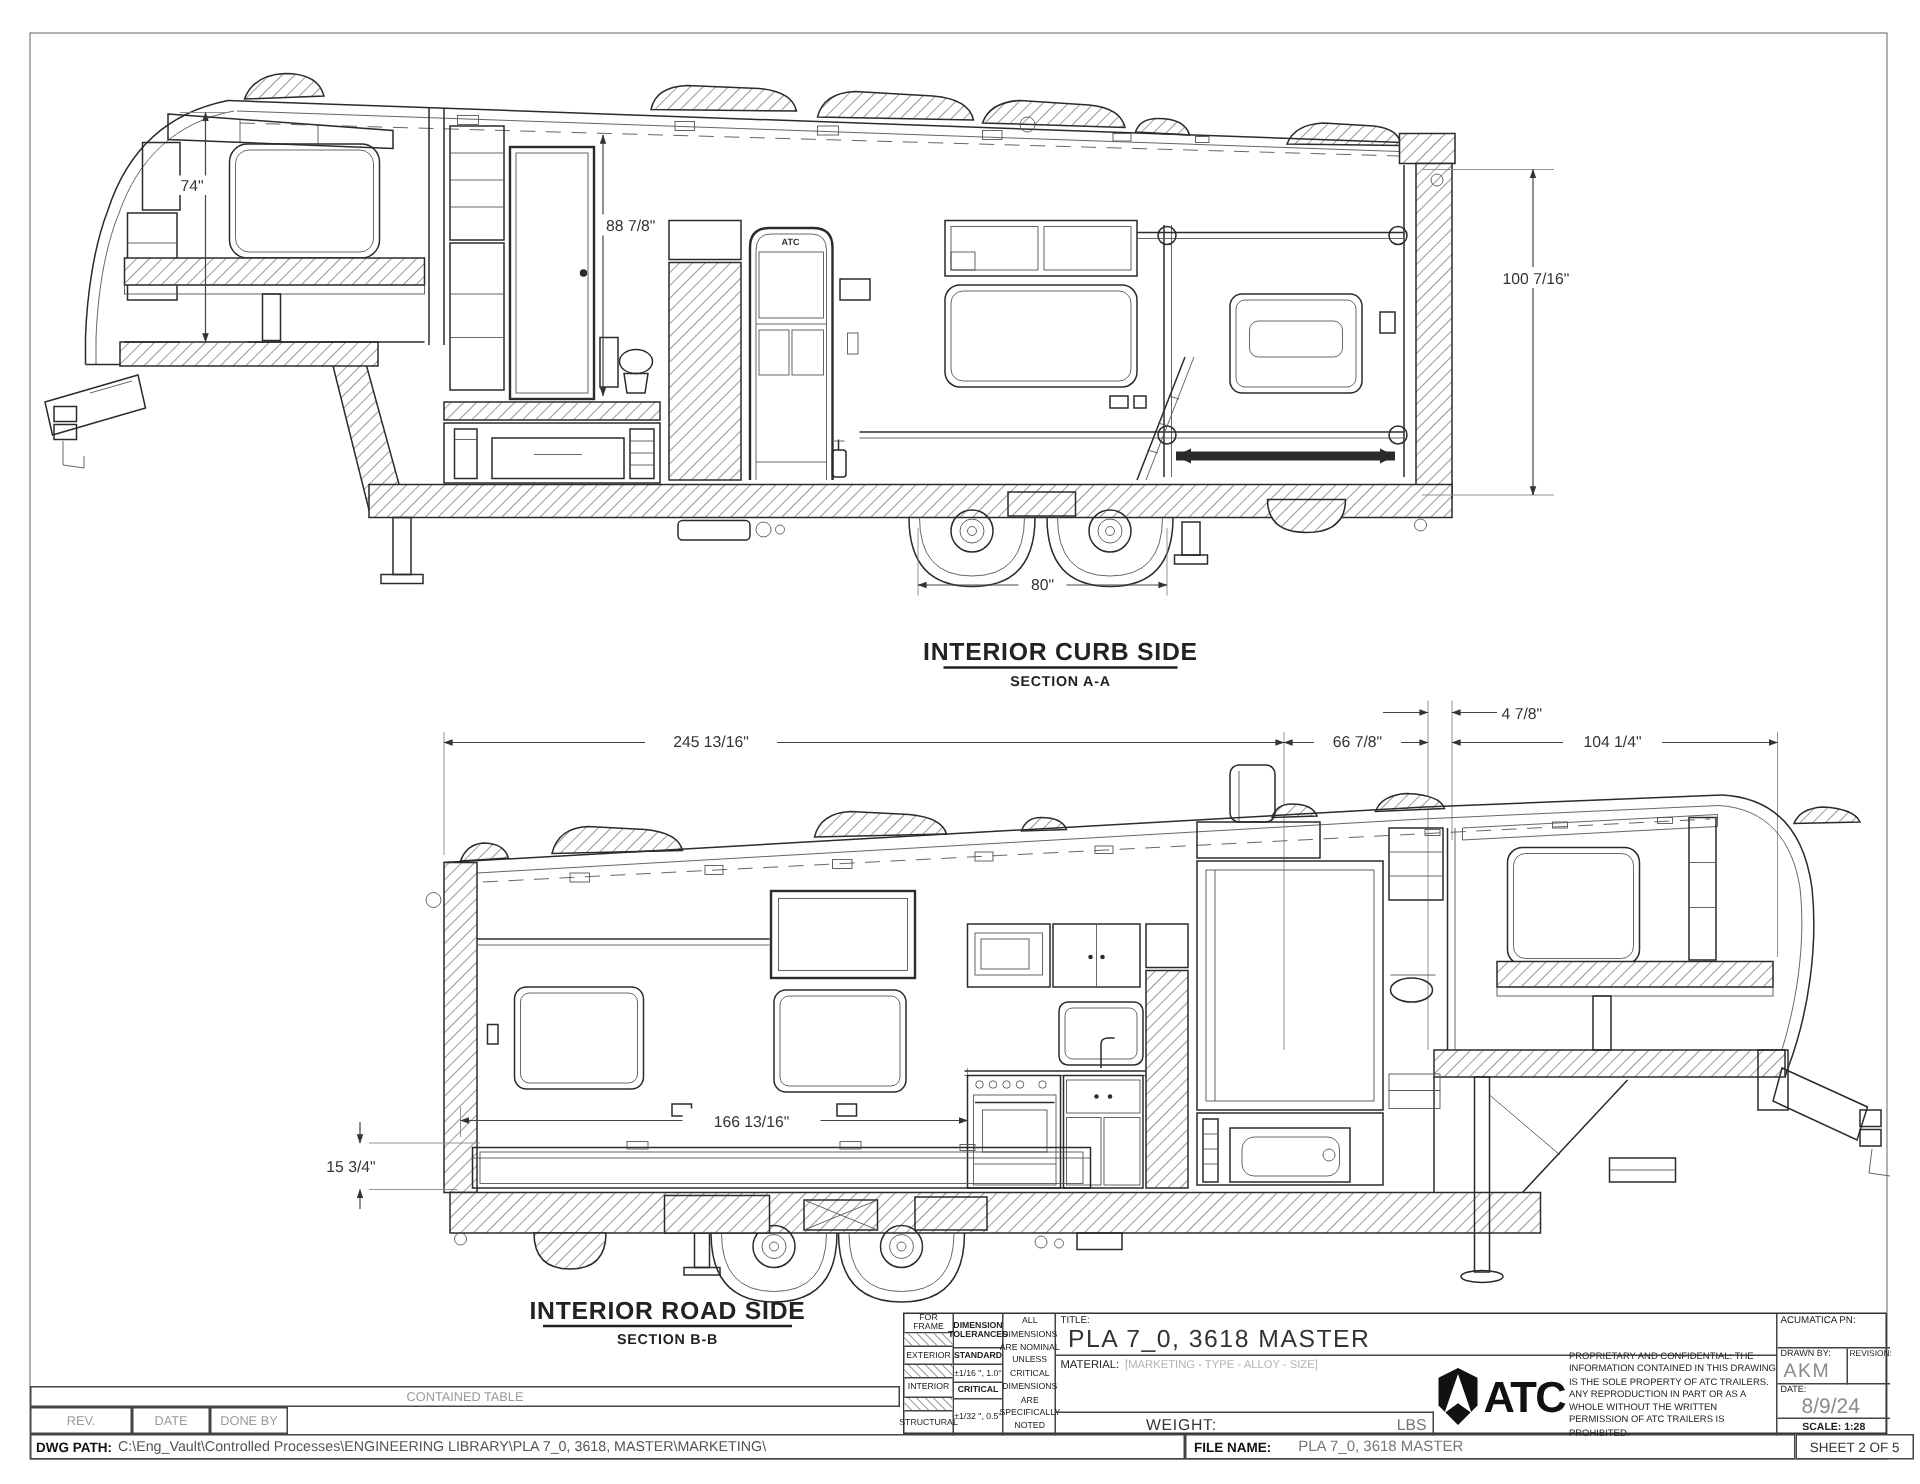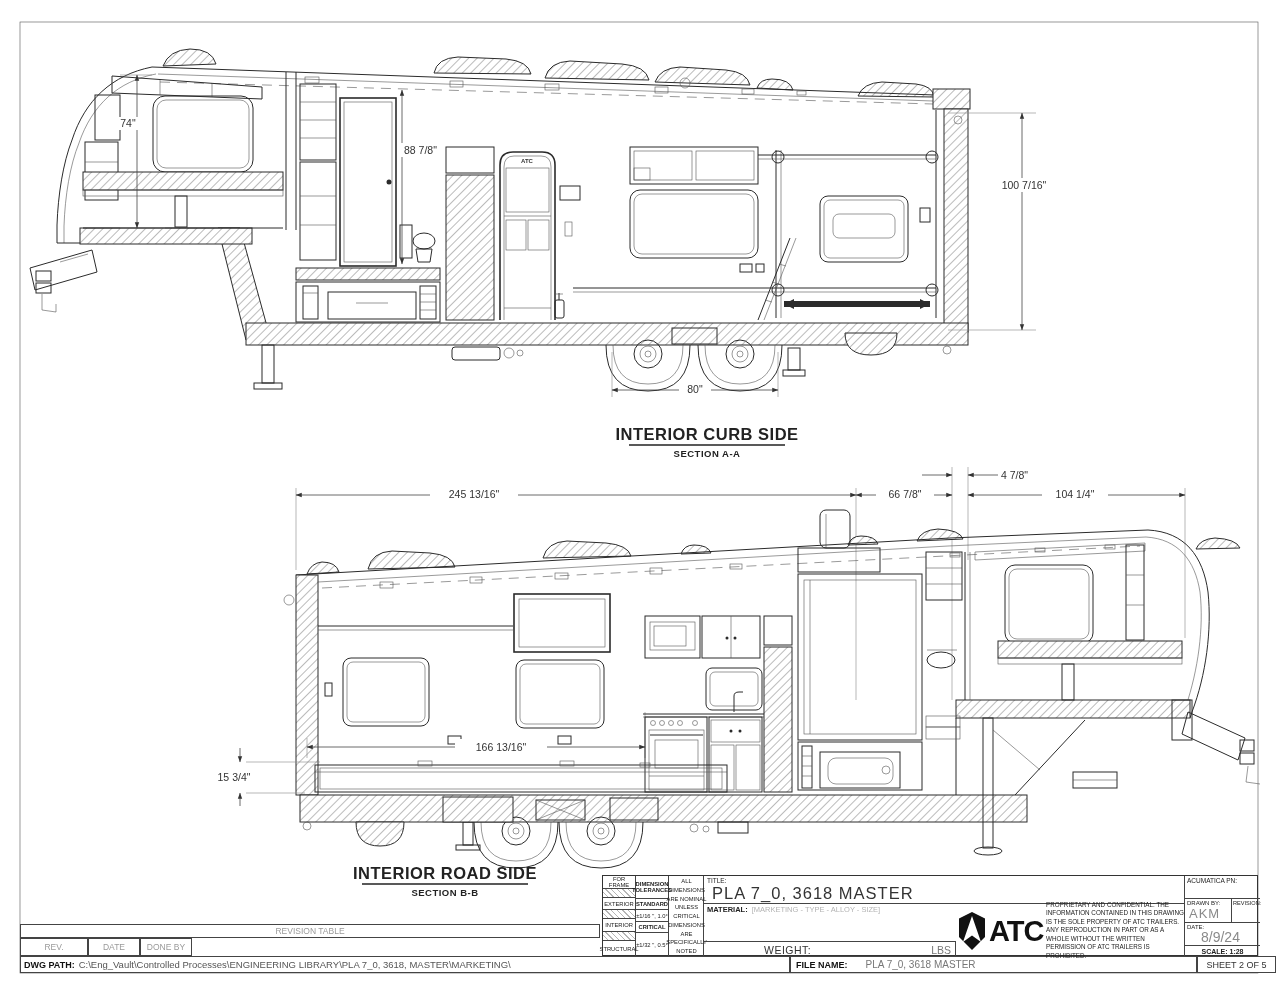--- a/index.html
+++ b/index.html
@@ -482,21 +482,21 @@
       <text class="dim" x="234" y="781" text-anchor="middle">15 3/4"</text>
     </g>
 
     <text class="vtitle" x="445" y="879" text-anchor="middle">INTERIOR ROAD SIDE</text>
     <line x1="362" y1="884" x2="528" y2="884" stroke="#222" stroke-width="1.6"></line>
     <text class="vsub" x="445" y="896" text-anchor="middle">SECTION B-B</text>
   </g>
 </svg>
 
 <div class="abs cell" style="left:20px;top:924px;width:580px;height:14px;display:flex;align-items:center;justify-content:center;">
-  <span class="gray" style="font-size:8.5px;">REVISION TABLE</span>
+  <span class="gray" style="font-size:8.5px;">CONTAINED TABLE</span>
 </div>
 <div class="abs" style="left:20px;top:938px;width:580px;height:18px;display:flex;">
   <div class="cell gray" style="width:68px;display:flex;align-items:center;justify-content:center;font-size:8.5px;">REV.</div>
   <div class="cell gray" style="width:52px;display:flex;align-items:center;justify-content:center;font-size:8.5px;">DATE</div>
   <div class="cell gray" style="width:52px;display:flex;align-items:center;justify-content:center;font-size:8.5px;">DONE BY</div>
 </div>
 <div class="abs cell" style="left:20px;top:956px;width:770px;height:17px;display:flex;align-items:center;padding-left:3px;gap:4px;">
   <span style="font-size:9px;font-weight:bold;color:#111;">DWG PATH:</span>
   <span style="font-size:9.5px;color:#555;">C:\Eng_Vault\Controlled Processes\ENGINEERING LIBRARY\PLA 7_0, 3618, MASTER\MARKETING\</span>
 </div>
@@ -530,21 +530,21 @@
     <div class="abs" style="left:66px;top:0;width:35px;height:81px;display:flex;align-items:center;justify-content:center;text-align:center;padding:1px;">
       <span style="font-size:5.8px;color:#222;line-height:1.5;">ALL DIMENSIONS ARE NOMINAL UNLESS CRITICAL DIMENSIONS ARE SPECIFICALLY NOTED</span>
     </div>
   </div>
 
   <div class="abs" style="left:101px;top:0;width:480px;height:28px;border-bottom:1px solid #444;">
     <span class="abs lbl" style="left:3px;top:1px;">TITLE:</span>
     <span class="abs" style="left:8px;top:8px;font-size:16.5px;color:#333;letter-spacing:1px;">PLA 7_0, 3618 MASTER</span>
   </div>
   <div class="abs" style="left:101px;top:28px;width:352px;height:11px;display:flex;align-items:center;gap:4px;padding-left:3px;">
-    <span style="font-size:7.5px;font-weight:bold;color:#222;">MATERIAL:</span>
+    <span style="font-size:7.5px;font-weight:normal;color:#222;">MATERIAL:</span>
     <span style="font-size:7.5px;color:#b3b3b3;">[MARKETING - TYPE - ALLOY - SIZE]</span>
   </div>
 
   <div class="abs" style="left:101px;top:65px;width:252px;height:16px;border-top:1px solid #444;border-right:1px solid #444;display:flex;align-items:center;justify-content:space-between;padding:0 4px 0 60px;">
     <span style="font-size:10.5px;color:#333;letter-spacing:.5px;">WEIGHT:</span>
     <span style="font-size:10.5px;color:#777;">LBS</span>
   </div>
 
   <div class="abs" style="left:353px;top:28px;width:90px;height:53px;display:flex;align-items:center;justify-content:center;">
     <svg width="86" height="40" viewBox="0 0 86 40">

